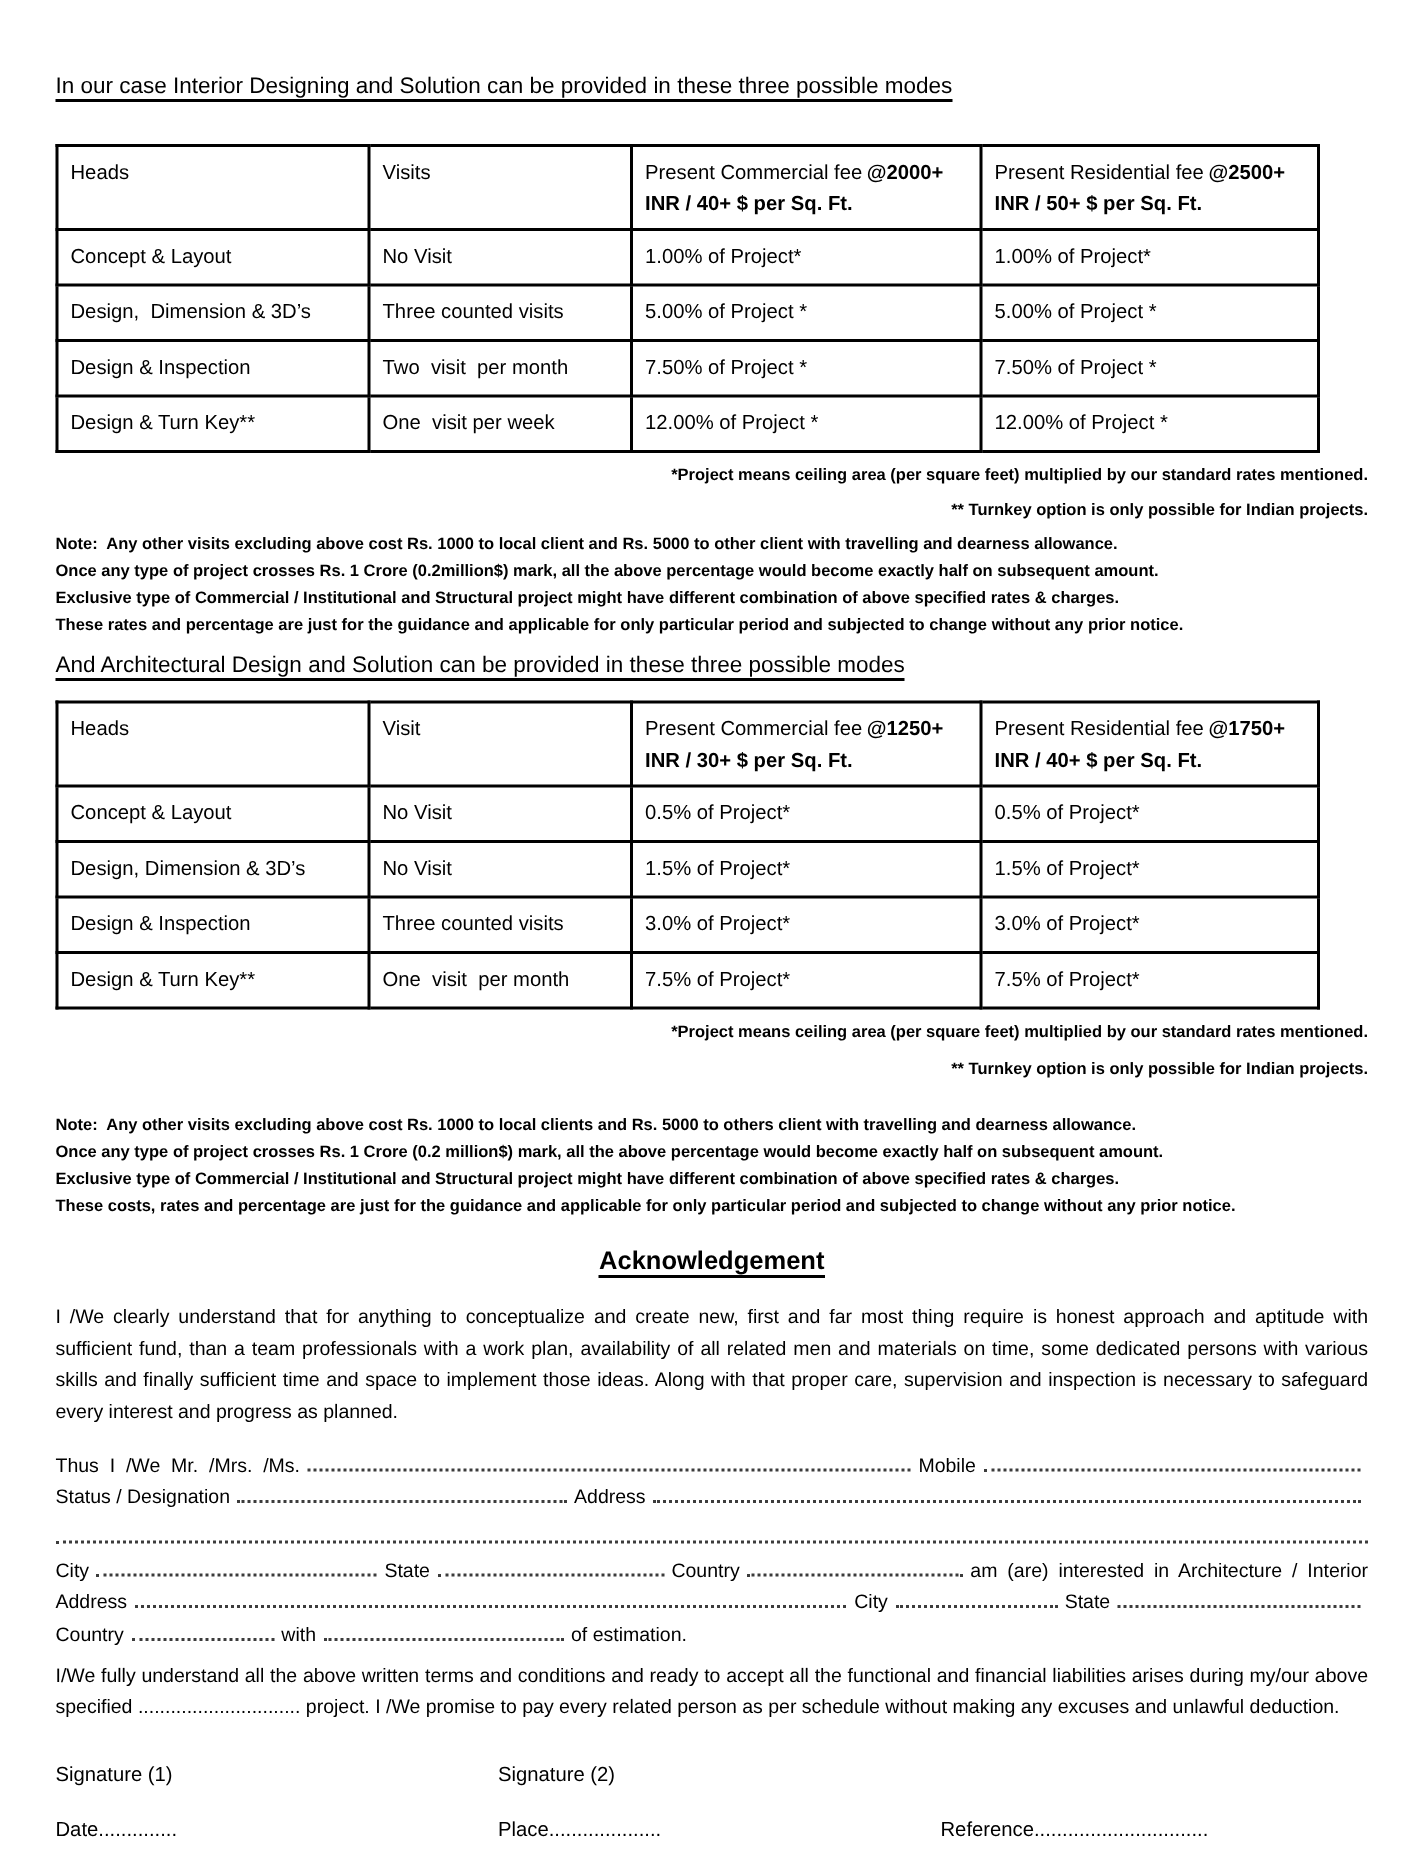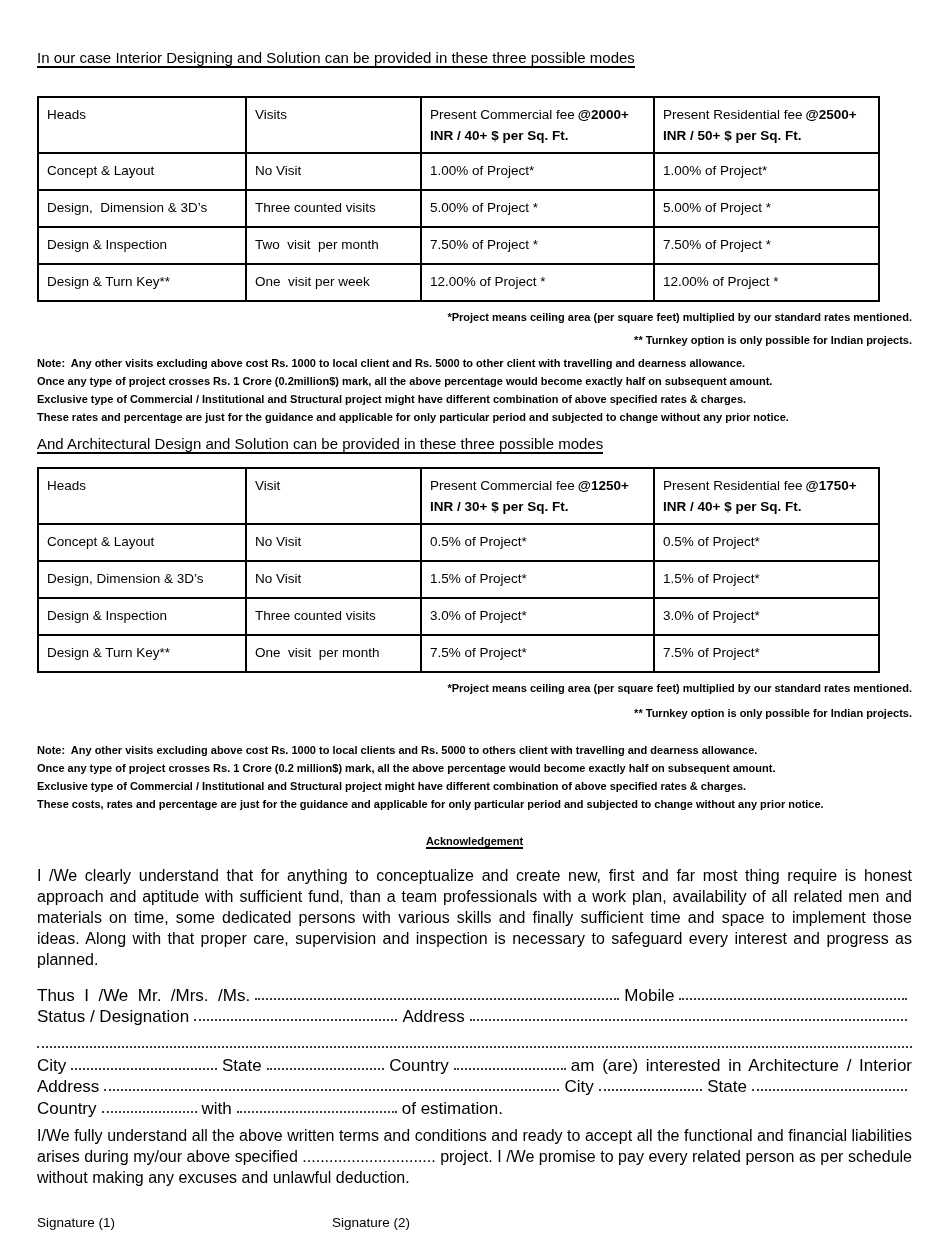--- a/index.html
+++ b/index.html
@@ -11,21 +11,21 @@
     background:#ffffff;
     color:#000;
     font-family:"Liberation Sans", sans-serif;
     padding:48px 38px 0 37px;
     overflow:hidden;
   }
   
   .sec-heading { font-size:15px; font-weight:normal; margin:0 0 29px 0; line-height:19px; }
   .sec-heading .ul { border-bottom:2.5px solid #000; padding-bottom:0px; }
   .ack-heading-wrap { text-align:center; margin:20px 0 16px 0; }
-  .ack-heading { font-size:11px; font-weight:bold; }
+  .ack-heading { font-size:17px; font-weight:bold; }
   .ack-heading .ul { border-bottom:2px solid #000; }
 
   
   table.price { border-collapse:collapse; width:841px; table-layout:fixed; }
   table.price th, table.price td {
     border:2px solid #000;
     text-align:left; vertical-align:top;
     font-size:13.5px; font-weight:normal;
     padding:6px 8px;
     white-space:pre-wrap;
@@ -38,26 +38,26 @@
 
   
   .notes { margin-top:9px; }
   .note { font-size:11px; font-weight:bold; line-height:13px; white-space:pre-wrap; }
   .note.right { text-align:right; margin-bottom:10px; }
   .note.left  { text-align:left;  margin-bottom:5px; }
   .notes.notes-arch .note.right { margin-bottom:12px; }
   .notes.notes-arch .gap-before-note { height:12px; }
 
   
-  .para { font-size:16px; line-height:21px; text-align:justify; white-space:pre-wrap; }
+  .para { font-size:13px; line-height:21px; text-align:justify; white-space:pre-wrap; }
   .closing { margin-top:8px; }
 
   
   .formblock { margin-top:12px; }
-  .fline { display:flex; align-items:flex-end; height:21.5px; font-size:17px; }
+  .fline { display:flex; align-items:flex-end; height:21.5px; font-size:13px; }
   .flabel { white-space:pre; line-height:17px; }
   .ws { word-spacing:3px; }
   .dots { border-bottom:2px dotted #3c3c3c; margin:0 5px 4px 5px; flex:1 1 0; min-width:20px; }
   .dots.fixed { flex:0 0 auto; }
 
   
   .sig-row { display:flex; font-size:13.5px; margin-top:27px;gap:32px; }
   .sig-row .c1 { width:263px; }
   .sig-row .c2 { width:263px; }
   .sig-row .c3 { flex:1; }

